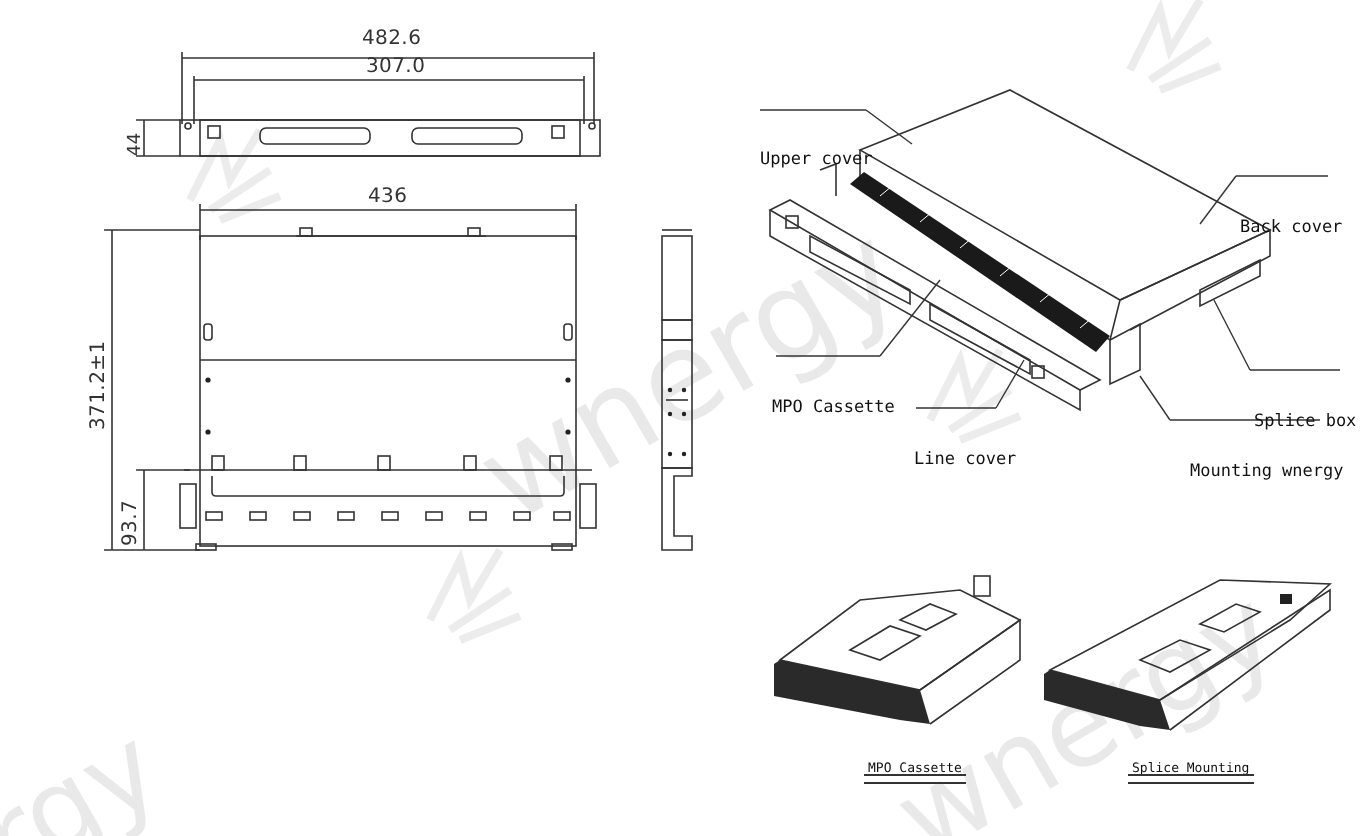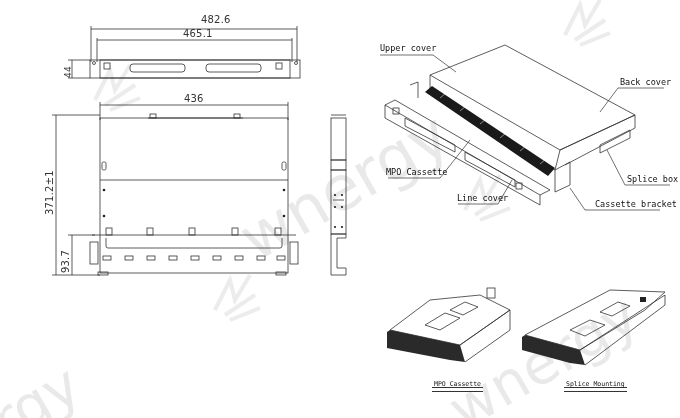--- a/index.html
+++ b/index.html
@@ -1,20 +1,20 @@
 <!DOCTYPE html>
 <html><head>
 <meta charset="utf-8">
 <style>
   html, body { margin:0; padding:0; background:#ffffff; }
   body { width:680px; height:418px; position:relative; overflow:hidden; font-family:"DejaVu Sans", sans-serif; }
   .canvas { position:absolute; left:0; top:0; width:680px; height:418px; }
   .dim { position:absolute; font-family:"DejaVu Sans", sans-serif; font-size:10px; color:#333; letter-spacing:0.2px; }
   .vert { transform:rotate(-90deg); transform-origin:left top; white-space:nowrap; }
-  .callout { position:absolute; font-family:"DejaVu Sans Mono", monospace; font-size:8.5px; color:#111; white-space:nowrap; }
+  .callout { position:absolute; font-family:"DejaVu Sans Mono", monospace; font-size:8.5px; color:#111; white-space:nowrap;margin-top:32px; }
   .caption { position:absolute; font-family:"DejaVu Sans Mono", monospace; font-size:6.5px; color:#111; white-space:nowrap; }
   .caption::after { content:""; position:absolute; left:-2px; right:-2px; bottom:-4px; height:3px; border-top:1px solid #333; border-bottom:1px solid #333; }
   .wm { position:absolute; font-family:"DejaVu Sans", sans-serif; color:#e9e9e9; font-size:60px; transform:rotate(-30deg); white-space:nowrap; pointer-events:none; }
 </style>
 </head>
 <body>
 
 <div class="wm" style="left:230px;top:150px;font-size:62px;">wnergy</div>
 <div class="wm" style="left:-10px;top:370px;font-size:56px;">rgy</div>
 <div class="wm" style="left:440px;top:330px;font-size:56px;">wnergy</div>
@@ -194,28 +194,28 @@
       <path d="M525 335 L610 290 L665 292 L645 310 L580 350 Z"></path>
       <path d="M580 350 L665 295 L665 305 L585 365"></path>
       <path d="M570 330 L590 320 L605 325 L585 336 Z"></path>
       <path d="M600 312 L618 302 L630 306 L612 316 Z"></path>
     </g>
     <path d="M522 337 L525 335 L580 350 L585 365 L570 363 L522 350 Z" fill="#2a2a2a" stroke="none"></path>
     <rect x="640" y="297" width="6" height="5" fill="#222" stroke="none"></rect>
   </g>
 </svg>
 
-<div class="dim" style="left:181px;top:14px;margin-left:20px;">482.6</div>
-<div class="dim" style="left:183px;top:28px;">465.1</div>
+<div class="dim" style="left:181px;top:14px;">482.6</div>
+<div class="dim" style="left:183px;top:28px;">307.0</div>
 <div class="dim vert" style="left:63px;top:78px;font-size:9px;">44</div>
 <div class="dim" style="left:184px;top:93px;">436</div>
 <div class="dim vert" style="left:44px;top:215px;">371.2±1</div>
 <div class="dim vert" style="left:60px;top:273px;">93.7</div>
 
 <div class="callout" style="left:380px;top:43px;">Upper cover</div>
 <div class="callout" style="left:620px;top:77px;">Back cover</div>
 <div class="callout" style="left:386px;top:167px;">MPO Cassette</div>
 <div class="callout" style="left:627px;top:174px;">Splice box</div>
 <div class="callout" style="left:457px;top:193px;">Line cover</div>
-<div class="callout" style="left:595px;top:199px;">Cassette bracket</div>
+<div class="callout" style="left:595px;top:199px;">Mounting wnergy</div>
 
 <div class="caption" style="left:434px;top:380px;">MPO Cassette</div>
 <div class="caption" style="left:566px;top:380px;">Splice Mounting</div>
 
 </body></html>

